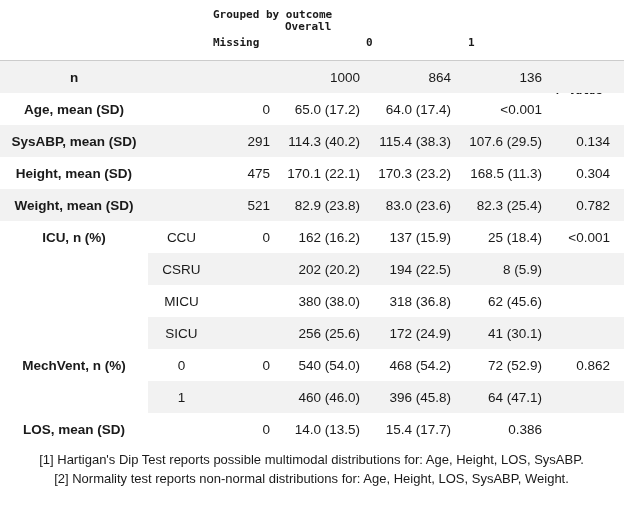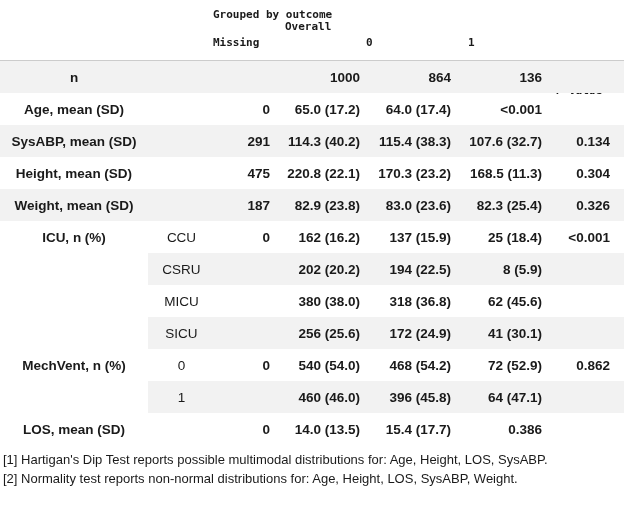--- a/index.html
+++ b/index.html
@@ -41,27 +41,28 @@
   .row.striped.cont .c-label { background: #ffffff; }
   .cell {
     display: flex;
     align-items: center;
     font-size: 13.5px;
     white-space: nowrap;
     overflow: hidden;
   }
   .c-label   { justify-content: center; font-weight: bold; }
   .c-sub     { justify-content: center; font-weight: normal; }
-  .c-missing, .c-overall, .c-g0, .c-g1, .c-p { justify-content: flex-end; font-weight: bold; }
+  .c-missing, .c-overall, .c-g0, .c-g1, .c-p { justify-content: flex-end; }
   
   .footnotes {
     padding: 6px 4px 0 3px;
     font-size: 13px;
     line-height: 18.5px;
     color: var(--text, #1a1a1a);
+    text-align: center;
   }
 </style>
 </head>
 <body>
 
 <div class="page">
 
   <div class="thead">
     <span class="h h-title">Grouped by outcome</span>
     <span class="h h-missing">Missing</span>
@@ -90,42 +91,42 @@
     <div class="cell c-g0">64.0 (17.4)</div>
     <div class="cell c-p">&lt;0.001</div>
     <div class="cell c-fill"></div>
   </div>
       <div class="row striped">
     <div class="cell c-label">SysABP, mean (SD)</div>
     <div class="cell c-sub"></div>
     <div class="cell c-missing">291</div>
     <div class="cell c-overall">114.3 (40.2)</div>
     <div class="cell c-g0">115.4 (38.3)</div>
-    <div class="cell c-g1">107.6 (32.7)</div>
+    <div class="cell c-g1">107.6 (29.5)</div>
     <div class="cell c-p">0.134</div>
     <div class="cell c-fill"></div>
   </div>
       <div class="row">
     <div class="cell c-label">Height, mean (SD)</div>
     <div class="cell c-sub"></div>
     <div class="cell c-missing">475</div>
-    <div class="cell c-overall">220.8 (22.1)</div>
+    <div class="cell c-overall">170.1 (22.1)</div>
     <div class="cell c-g0">170.3 (23.2)</div>
     <div class="cell c-g1">168.5 (11.3)</div>
     <div class="cell c-p">0.304</div>
     <div class="cell c-fill"></div>
   </div>
       <div class="row striped">
     <div class="cell c-label">Weight, mean (SD)</div>
     <div class="cell c-sub"></div>
-    <div class="cell c-missing">187</div>
+    <div class="cell c-missing">521</div>
     <div class="cell c-overall">82.9 (23.8)</div>
     <div class="cell c-g0">83.0 (23.6)</div>
     <div class="cell c-g1">82.3 (25.4)</div>
-    <div class="cell c-p">0.326</div>
+    <div class="cell c-p">0.782</div>
     <div class="cell c-fill"></div>
   </div>
       <div class="row">
     <div class="cell c-label">ICU, n (%)</div>
     <div class="cell c-sub">CCU</div>
     <div class="cell c-missing">0</div>
     <div class="cell c-overall">162 (16.2)</div>
     <div class="cell c-g0">137 (15.9)</div>
     <div class="cell c-g1">25 (18.4)</div>
     <div class="cell c-p">&lt;0.001</div>

